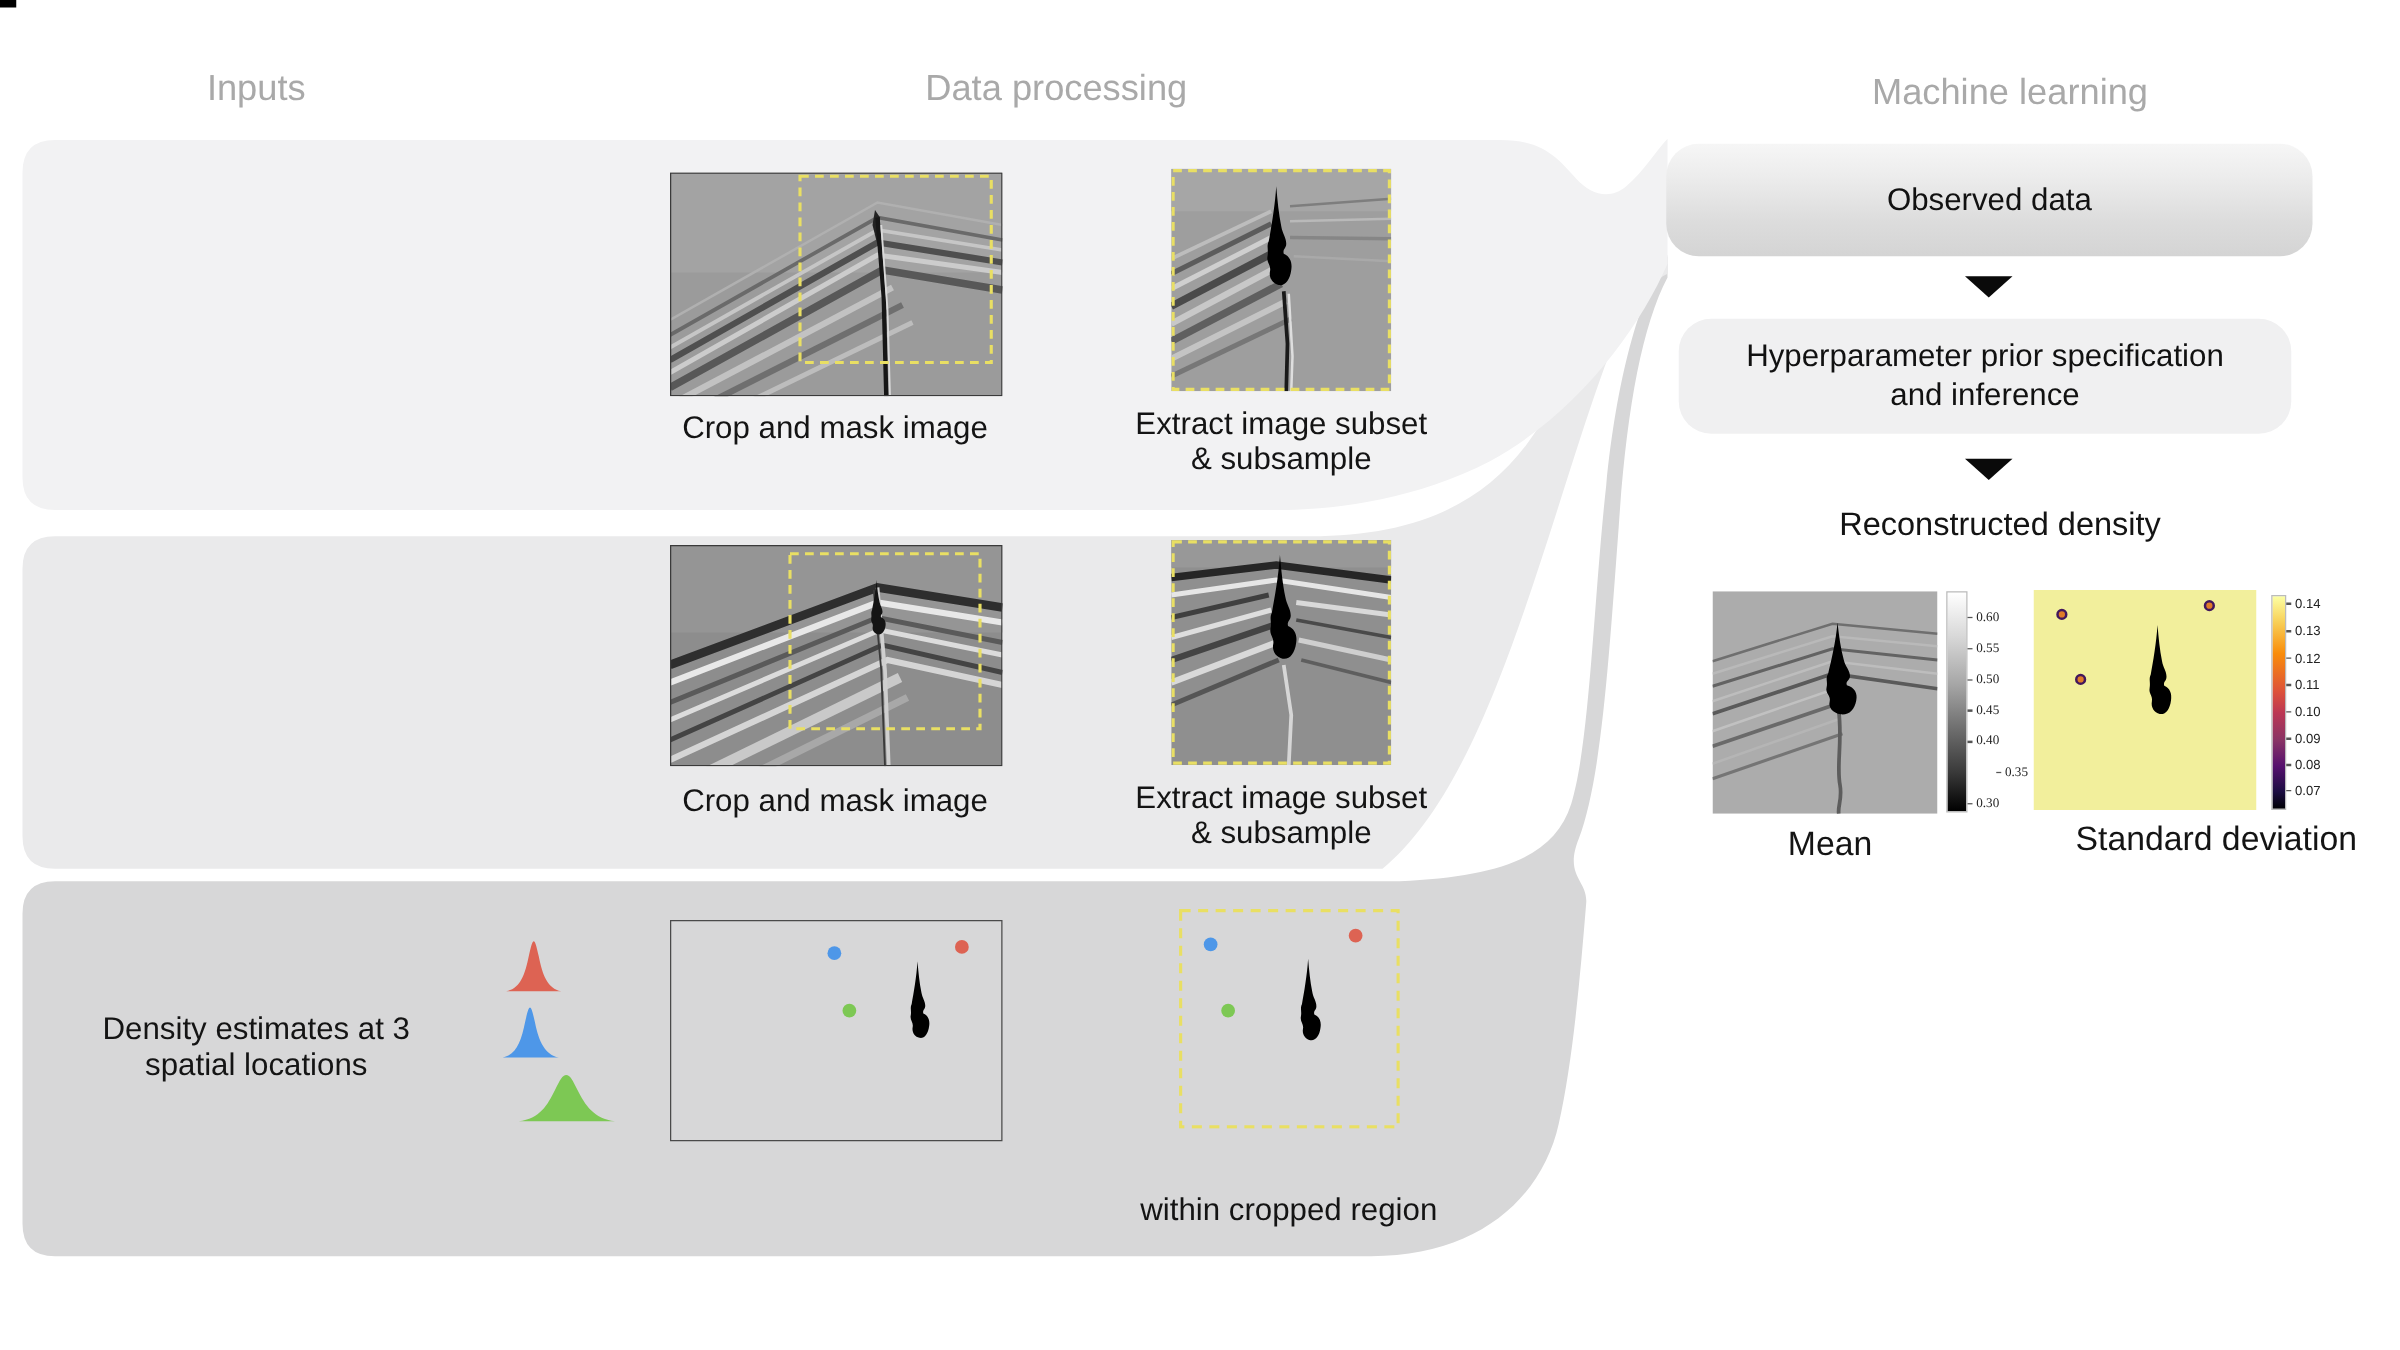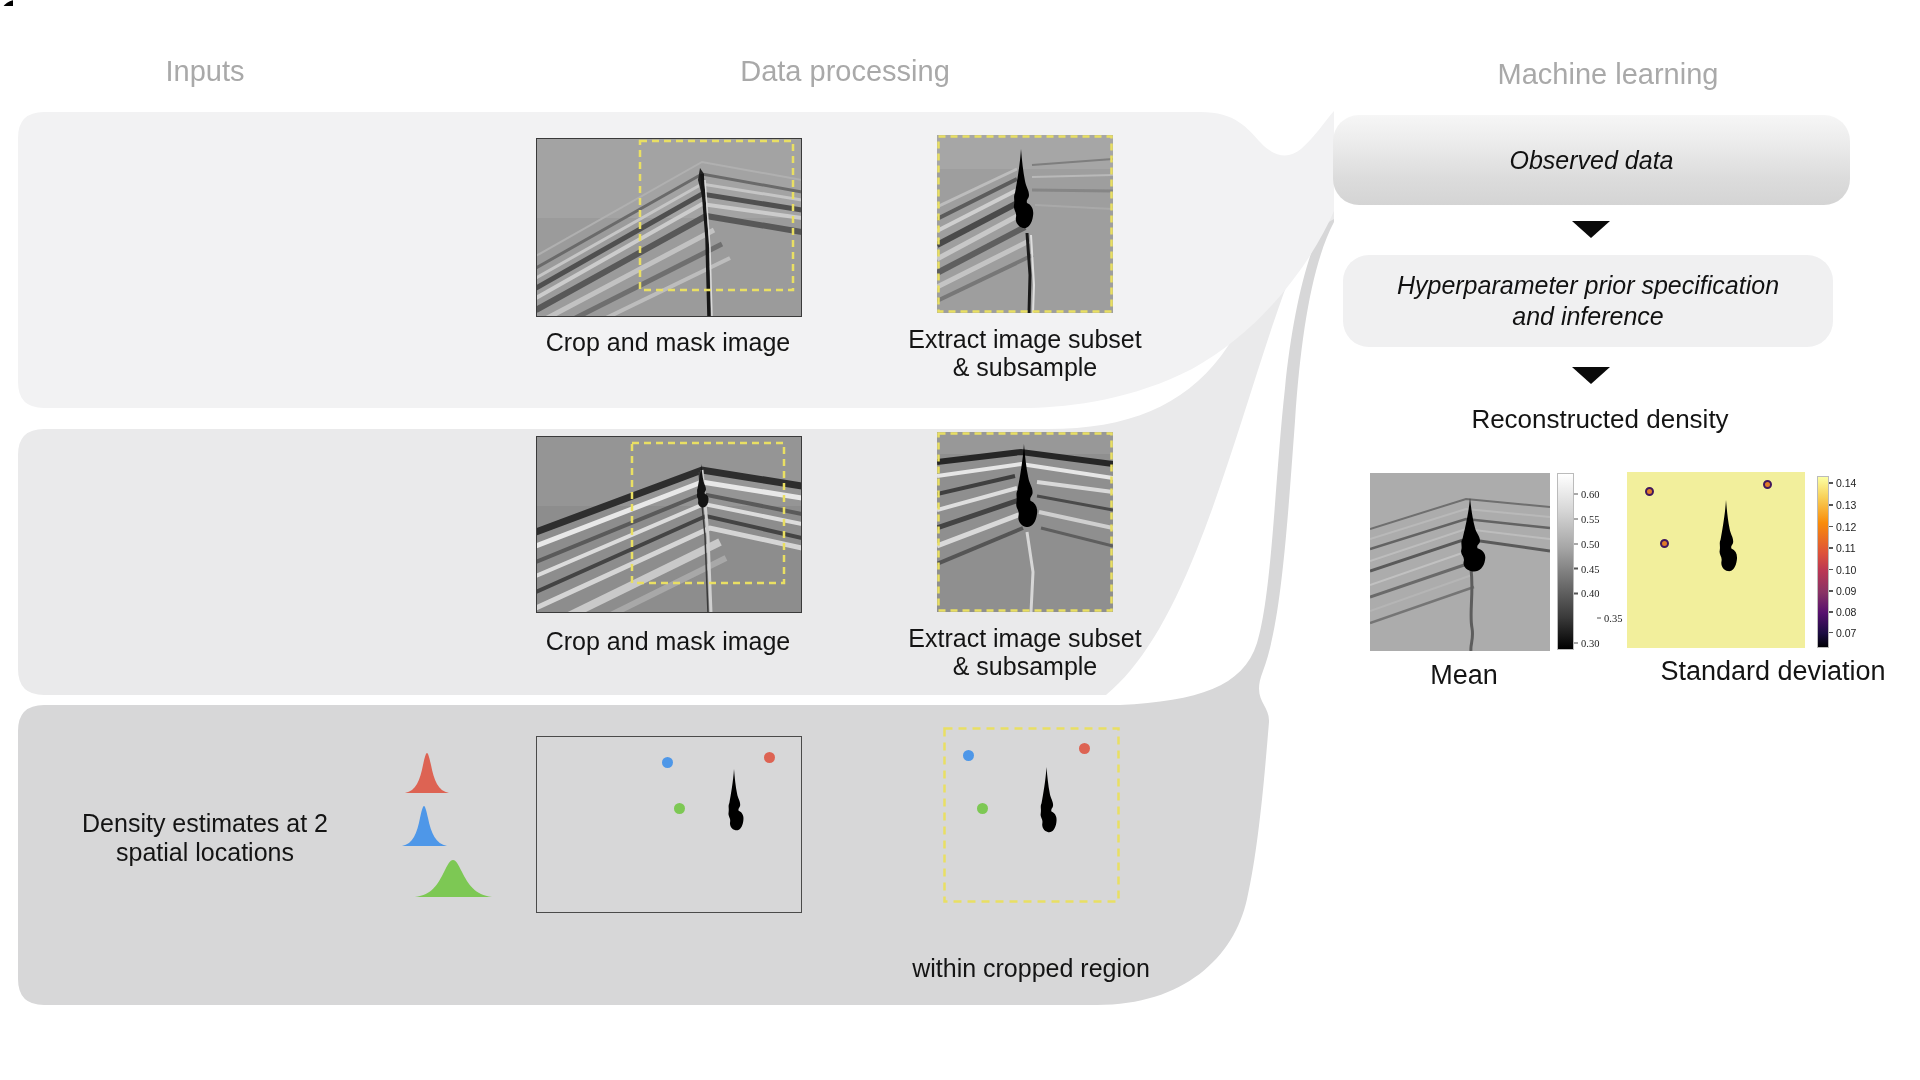--- a/index.html
+++ b/index.html
@@ -1,26 +1,26 @@
 <!DOCTYPE html>
 <html><head>
 <meta charset="utf-8">
 <style>
   html,body{margin:0;padding:0;background:#ffffff;}
   .canvas{position:relative;width:1920px;height:1080px;overflow:hidden;
-          font-family:"Liberation Sans","DejaVu Sans",sans-serif;color:#151515;border-radius:16px;}
+          font-family:"Liberation Sans","DejaVu Sans",sans-serif;color:#151515;}
   .abs{position:absolute;}
   .ctr{text-align:center;transform:translateX(-50%);white-space:nowrap;}
   .hdr{font-size:29px;color:#a9a9a9;}
   .lbl{font-size:25px;color:#141414;}
   .cap{font-size:25px;color:#141414;}
   svg{display:block;}
   .imgbox{position:absolute;}
   .mlbox{position:absolute;border-radius:26px;display:flex;align-items:center;justify-content:center;
-         font-size:25px;color:#111;text-align:right;line-height:31px;font-style:italic;}
+         font-size:25px;color:#111;text-align:right;line-height:31px;}
   .box-observed{background:linear-gradient(180deg,#f6f6f6 0%,#ececec 30%,#dcdcdc 70%,#d4d4d4 100%);}
   .box-hyper{background:#f0f0f1;}
   .down-arrow{position:absolute;width:0;height:0;border-left:19px solid transparent;
               border-right:19px solid transparent;border-top:17px solid #0a0a0a;}
   .cbar{position:absolute;}
   .cbar .bar{position:absolute;left:0;top:0;width:100%;height:100%;border:1px solid #bbb;box-sizing:border-box;}
   .bar-gray{background:linear-gradient(180deg,#ffffff 0%,#d8d8d8 20%,#a6a6a6 42%,#6f6f6f 62%,#3a3a3a 82%,#000000 100%);}
   .bar-inferno{background:linear-gradient(180deg,#fcffa4 0%,#f8d058 12%,#f98c0a 27%,#dd513a 45%,#bb3754 55%,#883365 68%,#56106e 80%,#1b0c41 92%,#000004 100%);}
   .cbtick{position:absolute;left:100%;transform:translateY(-50%);display:flex;align-items:center;
           font-size:10.5px;color:#222;white-space:nowrap;}
@@ -137,21 +137,21 @@
       <path d="M102,80 L176,96" stroke="#cfcfcf" stroke-width="4" fill="none"></path>
       <path d="M104,96 L176,114" stroke="#5e5e5e" stroke-width="3" fill="none"></path>
       <path d="M90,100 L96,140 L94,180" stroke="#d6d6d6" stroke-width="3" fill="none"></path>
       <use href="#dart" transform="translate(74,12) scale(1.08,1.05)" fill="#000"></use>
       <rect class="dash-rect" x="1.5" y="1.5" width="173" height="177" stroke="#e9df63" stroke-dasharray="7 5"></rect>
     </svg>
   </div>
   <div class="abs ctr cap" style="left:1025px;top:624px;">Extract image subset</div>
   <div class="abs ctr cap" style="left:1025px;top:652px;">&amp; subsample</div>
 
-  <div class="abs ctr lbl" style="left:205px;top:809px;">Density estimates at 2</div>
+  <div class="abs ctr lbl" style="left:205px;top:809px;">Density estimates at 3</div>
   <div class="abs ctr lbl" style="left:205px;top:838px;">spatial locations</div>
 
   <svg class="abs" width="120" height="160" viewBox="0 0 120 160" style="left:395px;top:745px;">
     <path fill="#dd6353" d="M10,48 C21,46 25,35 28,20 C30,11 31,8 32,8 C33,8 34,11 36,20 C39,35 43,46 54,48 Z"></path>
     <path fill="#4e97e8" d="M7,101 C18,99 22,88 25,73 C27,64 28,61 29,61 C30,61 31,64 33,73 C36,88 41,99 52,101 Z"></path>
     <path fill="#7dc854" d="M20,152 C37,150 43,139 49,127 C53,119 55,115 58,115 C61,115 63,119 67,127 C73,139 80,150 97,152 Z"></path>
   </svg>
 
   <div class="imgbox" style="left:536px;top:736px;width:266px;height:177px;border:1px solid #4a4a4a;box-sizing:border-box;background:#d7d7d8;">
     <div class="dot" style="left:125px;top:20px;width:11px;height:11px;background:#4e97e8;"></div>

